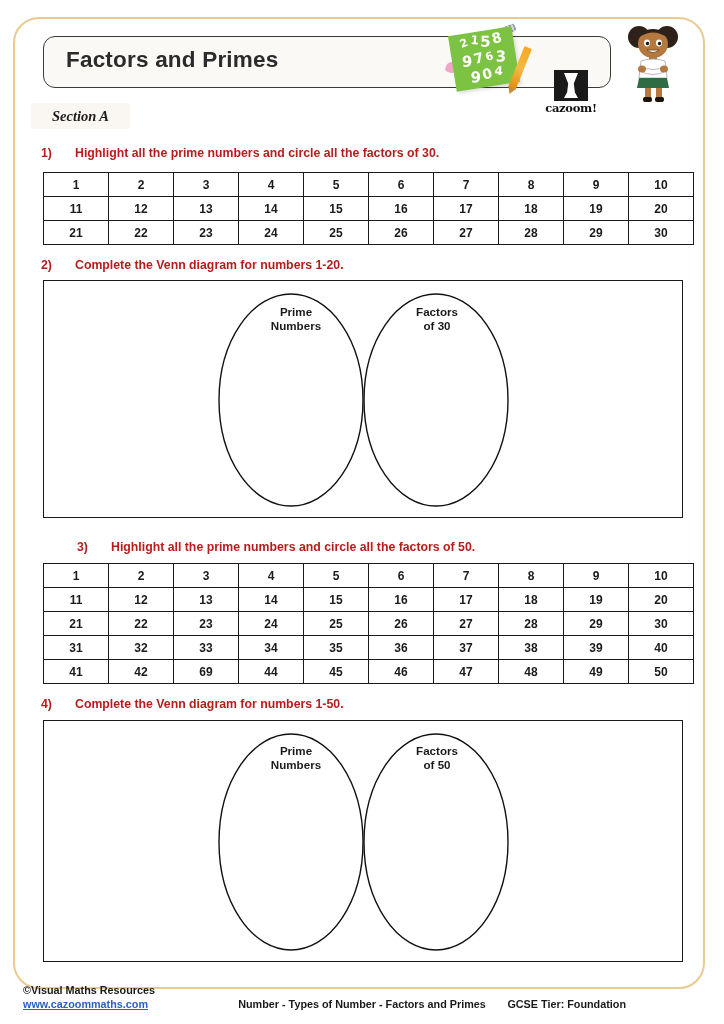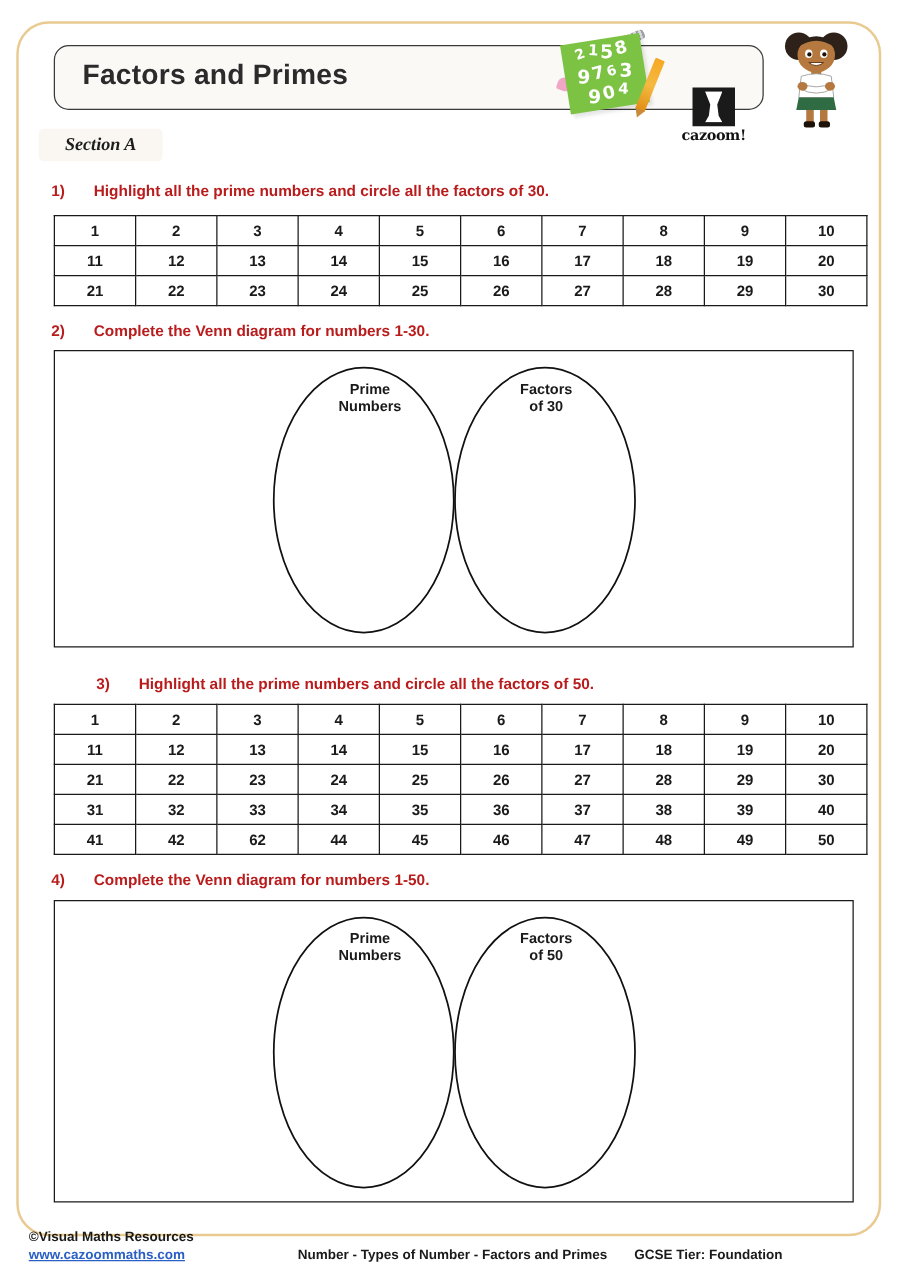--- a/index.html
+++ b/index.html
@@ -373,21 +373,21 @@
         <td>26</td>
         <td>27</td>
         <td>28</td>
         <td>29</td>
         <td>30</td>
       </tr>
     </tbody>
   </table>
 
 <div class="question" style="left:41px; top:258px;">
-  <span class="q-num">2)</span><span>Complete the Venn diagram for numbers 1-30.</span>
+  <span class="q-num">2)</span><span>Complete the Venn diagram for numbers 1-20.</span>
 </div>
 <div class="venn-box" style="left:43px; top:280px; width:640px; height:238px;">
   <svg class="venn-svg" width="640" height="238" viewBox="0 0 640 238">
     <ellipse cx="247" cy="119" rx="72" ry="106" fill="none" stroke="#111111" stroke-width="1.4"></ellipse>
     <ellipse cx="392" cy="119" rx="72" ry="106" fill="none" stroke="#111111" stroke-width="1.4"></ellipse>
   </svg>
   <div class="venn-label" style="left:207px; top:24px; width:90px;">Prime
 Numbers</div>
   <div class="venn-label" style="left:348px; top:24px; width:90px;">Factors
 of 30</div>
@@ -442,21 +442,21 @@
         <td>35</td>
         <td>36</td>
         <td>37</td>
         <td>38</td>
         <td>39</td>
         <td>40</td>
       </tr>
       <tr>
         <td>41</td>
         <td>42</td>
-        <td>62</td>
+        <td>69</td>
         <td>44</td>
         <td>45</td>
         <td>46</td>
         <td>47</td>
         <td>48</td>
         <td>49</td>
         <td>50</td>
       </tr>
     </tbody>
   </table>

